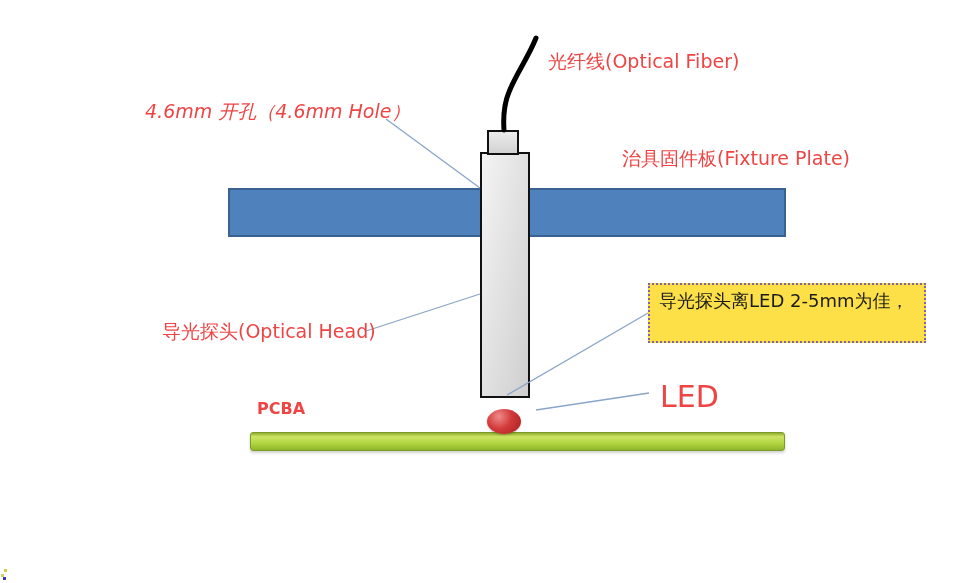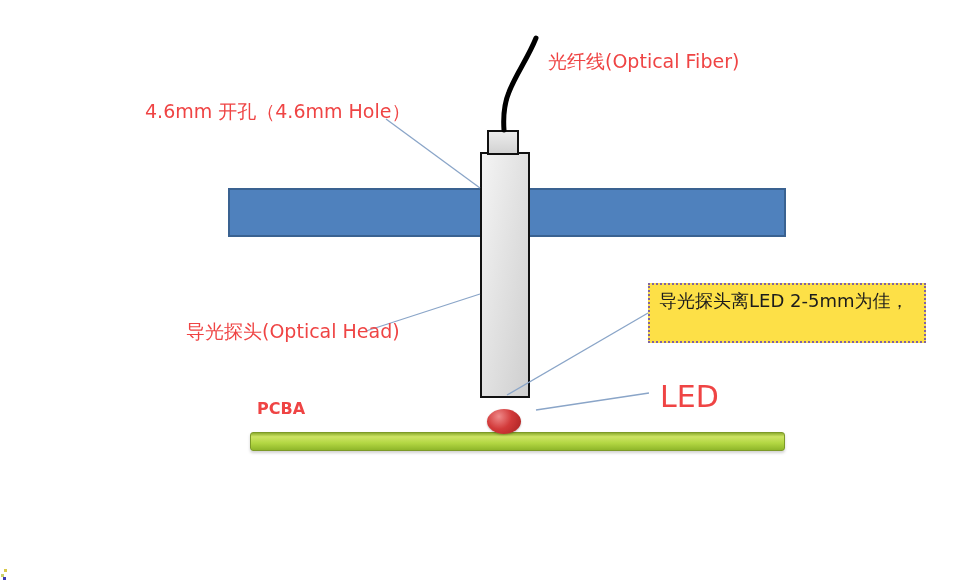--- a/index.html
+++ b/index.html
@@ -16,23 +16,23 @@
 
   .label {
     position: absolute;
     color: #ef4444;
     font-size: 19px;
     white-space: nowrap;
     line-height: 1.2;
   }
 
   .label-fiber   { left: 548px; top: 50px; }
-  .label-hole    { left: 145px; top: 100px; }
+  .label-hole    { left: 145px; top: 100px; font-style: italic; }
   .label-plate   { left: 622px; top: 147px; }
-  .label-head    { left: 162px; top: 320px; margin-left: 24px; }
+  .label-head    { left: 162px; top: 320px; }
   .label-led     { left: 660px; top: 379px; font-size: 30px; }
   .label-pcba    { left: 257px; top: 399px; font-size: 16px; font-weight: bold; }
 
   .fixture-plate {
     position: absolute;
     left: 228px; top: 188px;
     width: 558px; height: 49px;
     background: var(--plate_fill, #4f81bd);
     border: 2px solid var(--plate_border, #3a6291);
   }
@@ -123,20 +123,21 @@
   <svg class="overlay" viewBox="0 0 979 583">
     <path class="fiber" d="M 536 38 C 528 58 516 74 509 92 C 504 104 503 116 504 130"></path>
     <line class="leader" x1="386" y1="119" x2="480" y2="188"></line>
     <line class="leader" x1="366" y1="331" x2="480" y2="294"></line>
     <line class="leader" x1="648" y1="313" x2="507" y2="395"></line>
     <line class="leader" x1="649" y1="393" x2="536" y2="410"></line>
   </svg>
 
   <div class="label label-fiber">光纤线(Optical Fiber)</div>
   <div class="label label-hole">4.6mm 开孔（4.6mm Hole）</div>
+  <div class="label label-plate">治具固件板(Fixture Plate)</div>
   <div class="label label-head">导光探头(Optical Head)</div>
   <div class="label label-led">LED</div>
   <div class="label label-pcba">PCBA</div>
 
   <div class="artifact">
     <i class="a1"></i>
       <i class="a2"></i>
       <i class="a3"></i>
   </div>
 

